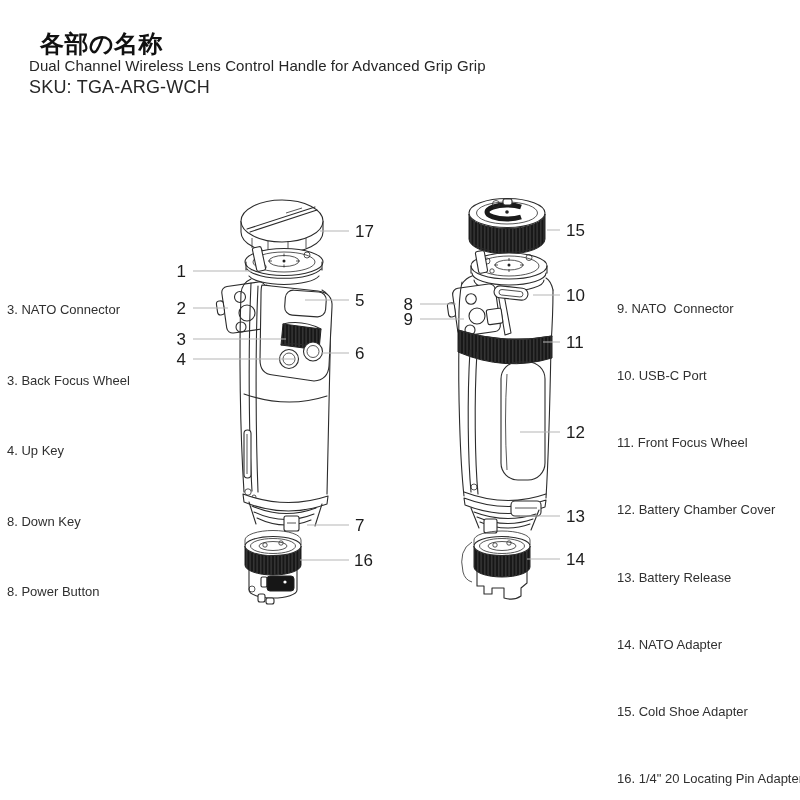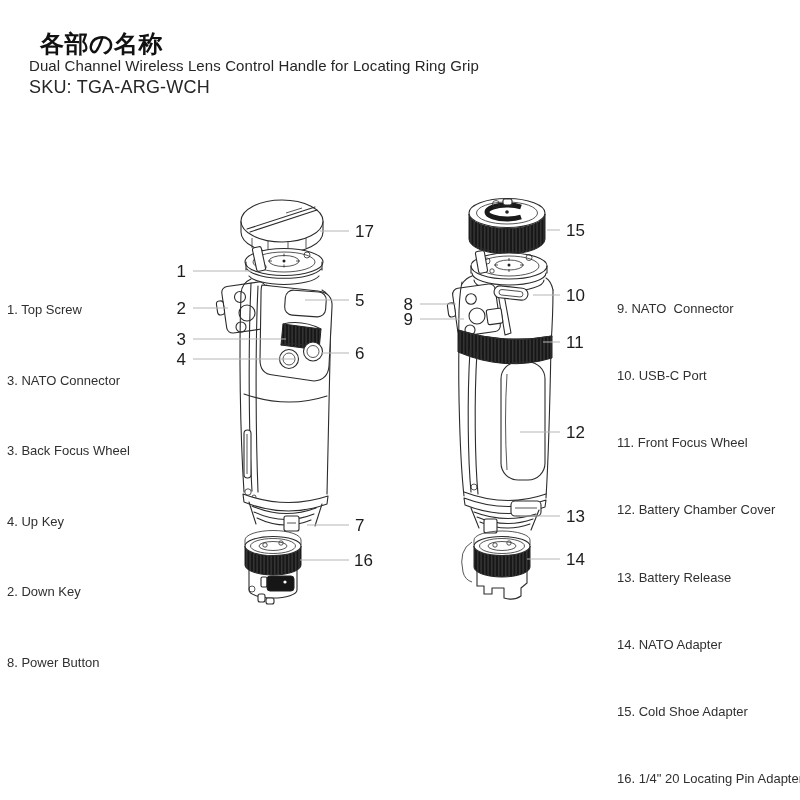--- a/index.html
+++ b/index.html
@@ -31,29 +31,28 @@
   .dk{fill:url(#kn);stroke:#222;stroke-width:1;stroke-linejoin:round;}
   .dks{fill:#161616;stroke:#222;stroke-width:1;}
   .leader{stroke:#b5b5b5;stroke-width:1;}
   .callout{font-family:"Liberation Sans",sans-serif;font-size:17px;fill:#1c1c1c;}
   .thin{stroke:#2c2c2c;stroke-width:.8;fill:none;}
 </style>
 </head>
 <body>
 
 <h1 class="page-title">各部の名称</h1>
-<p class="subtitle">Dual Channel Wireless Lens Control Handle for Locating Ring Grip</p>
+<p class="subtitle">Dual Channel Wireless Lens Control Handle for Advanced Grip Grip</p>
 <p class="sku">SKU: TGA-ARG-WCH</p>
 
 <ul class="parts-list left">
-  <li>1. Top Screw</li>
   <li>3. NATO Connector</li>
   <li>3. Back Focus Wheel</li>
   <li>4. Up Key</li>
-  <li>2. Down Key</li>
+  <li>8. Down Key</li>
   <li>8. Power Button</li>
 </ul>
 
 <ul class="parts-list right">
   <li>9. NATO  Connector</li>
   <li>10. USB-C Port</li>
   <li>11. Front Focus Wheel</li>
   <li>12. Battery Chamber Cover</li>
   <li>13. Battery Release</li>
   <li>14. NATO Adapter</li>

